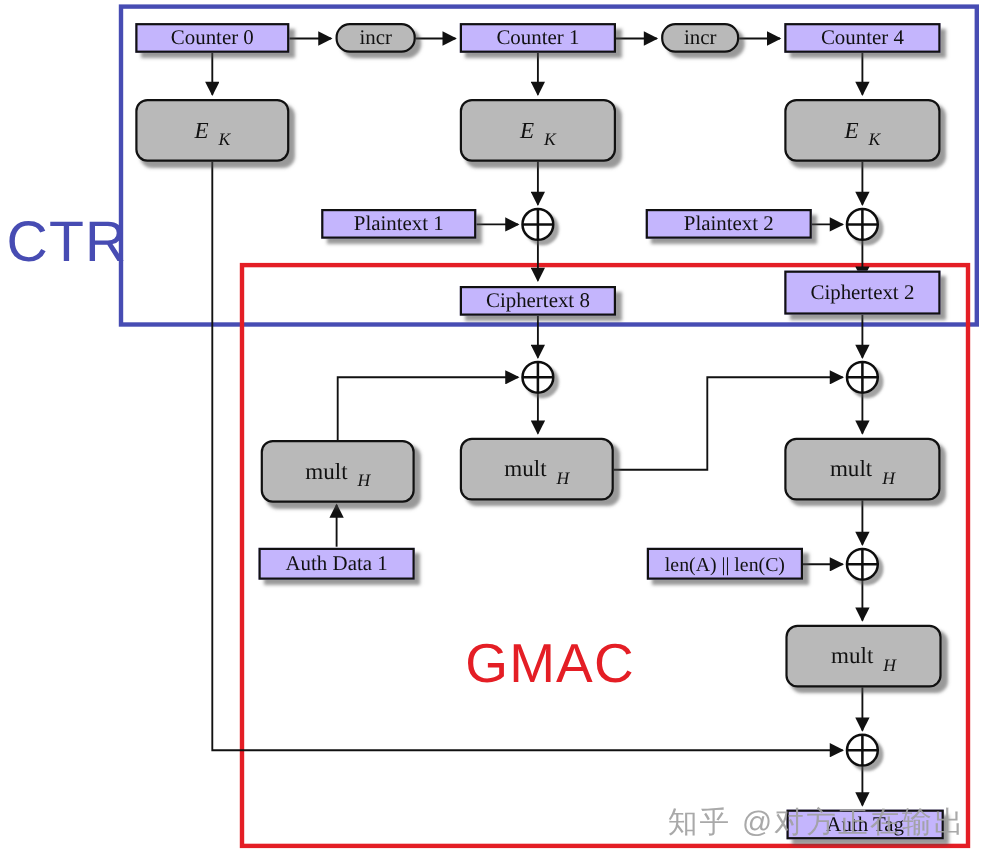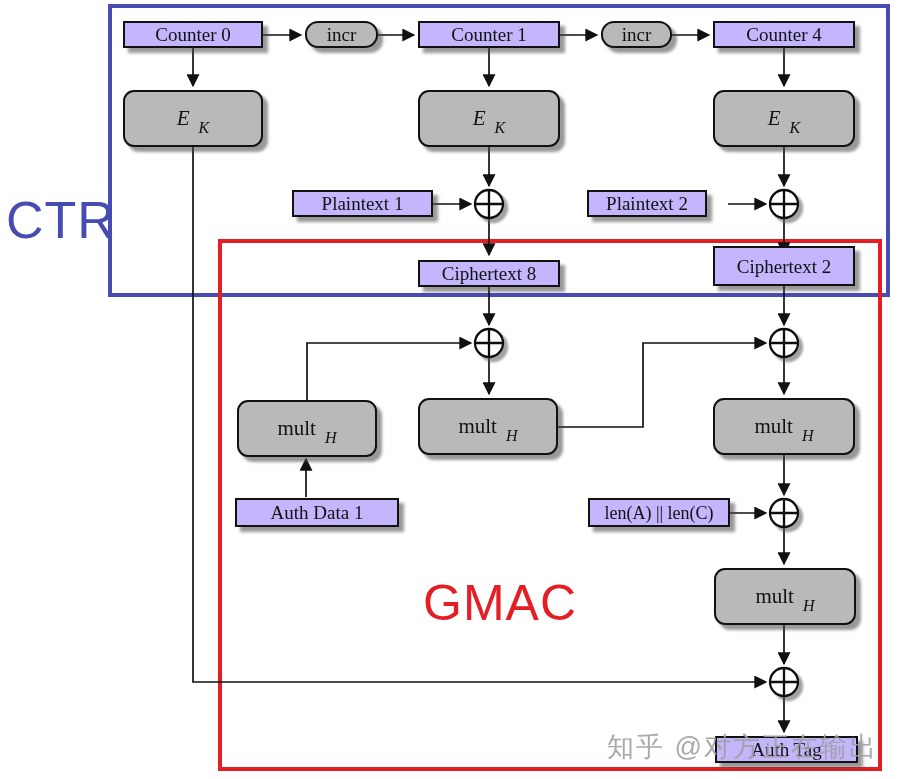--- a/index.html
+++ b/index.html
@@ -145,39 +145,39 @@
   <div class="box gray round op" style="left:418px;top:90px;width:142px;height:57px;">
     <span class="base it">E</span>
       <span class="sub">K</span>
   </div>
   <div class="box gray round op" style="left:713px;top:90px;width:142px;height:57px;">
     <span class="base it">E</span>
       <span class="sub">K</span>
   </div>
 
   <div class="box" style="left:292px;top:190px;width:141px;height:27px;text-align:right;">Plaintext 1</div>
-  <div class="box" style="left:587px;top:190px;width:120px;height:27px;">Plaintext 2</div>
+  <div class="box" style="left:587px;top:190px;width:151px;height:27px;">Plaintext 2</div>
 
   <div class="box" style="left:418px;top:260px;width:142px;height:27px;">Ciphertext 8</div>
   <div class="box" style="left:713px;top:246px;width:142px;height:40px;">Ciphertext 2</div>
 
   <div class="box gray round op" style="left:237px;top:400px;width:140px;height:57px;">
     <span class="base">mult</span>
       <span class="sub">H</span>
   </div>
   <div class="box gray round op" style="left:418px;top:398px;width:140px;height:57px;">
     <span class="base">mult</span>
       <span class="sub">H</span>
   </div>
   <div class="box gray round op" style="left:713px;top:398px;width:142px;height:57px;">
     <span class="base">mult</span>
       <span class="sub">H</span>
   </div>
 
-  <div class="box" style="left:235px;top:498px;width:164px;height:29px;">Auth Data 1</div>
+  <div class="box" style="left:235px;top:498px;width:142px;height:29px;">Auth Data 1</div>
   <div class="box" style="left:588px;top:498px;width:142px;height:29px;font-size:18px;">len(A) || len(C)</div>
 
   <div class="box gray round op" style="left:714px;top:568px;width:142px;height:57px;">
     <span class="base">mult</span>
       <span class="sub">H</span>
   </div>
 
   <div class="box" style="left:715px;top:736px;width:143px;height:27px;">Auth Tag</div>
 
   <div id="watermark">知乎 @对方正在输出</div>

